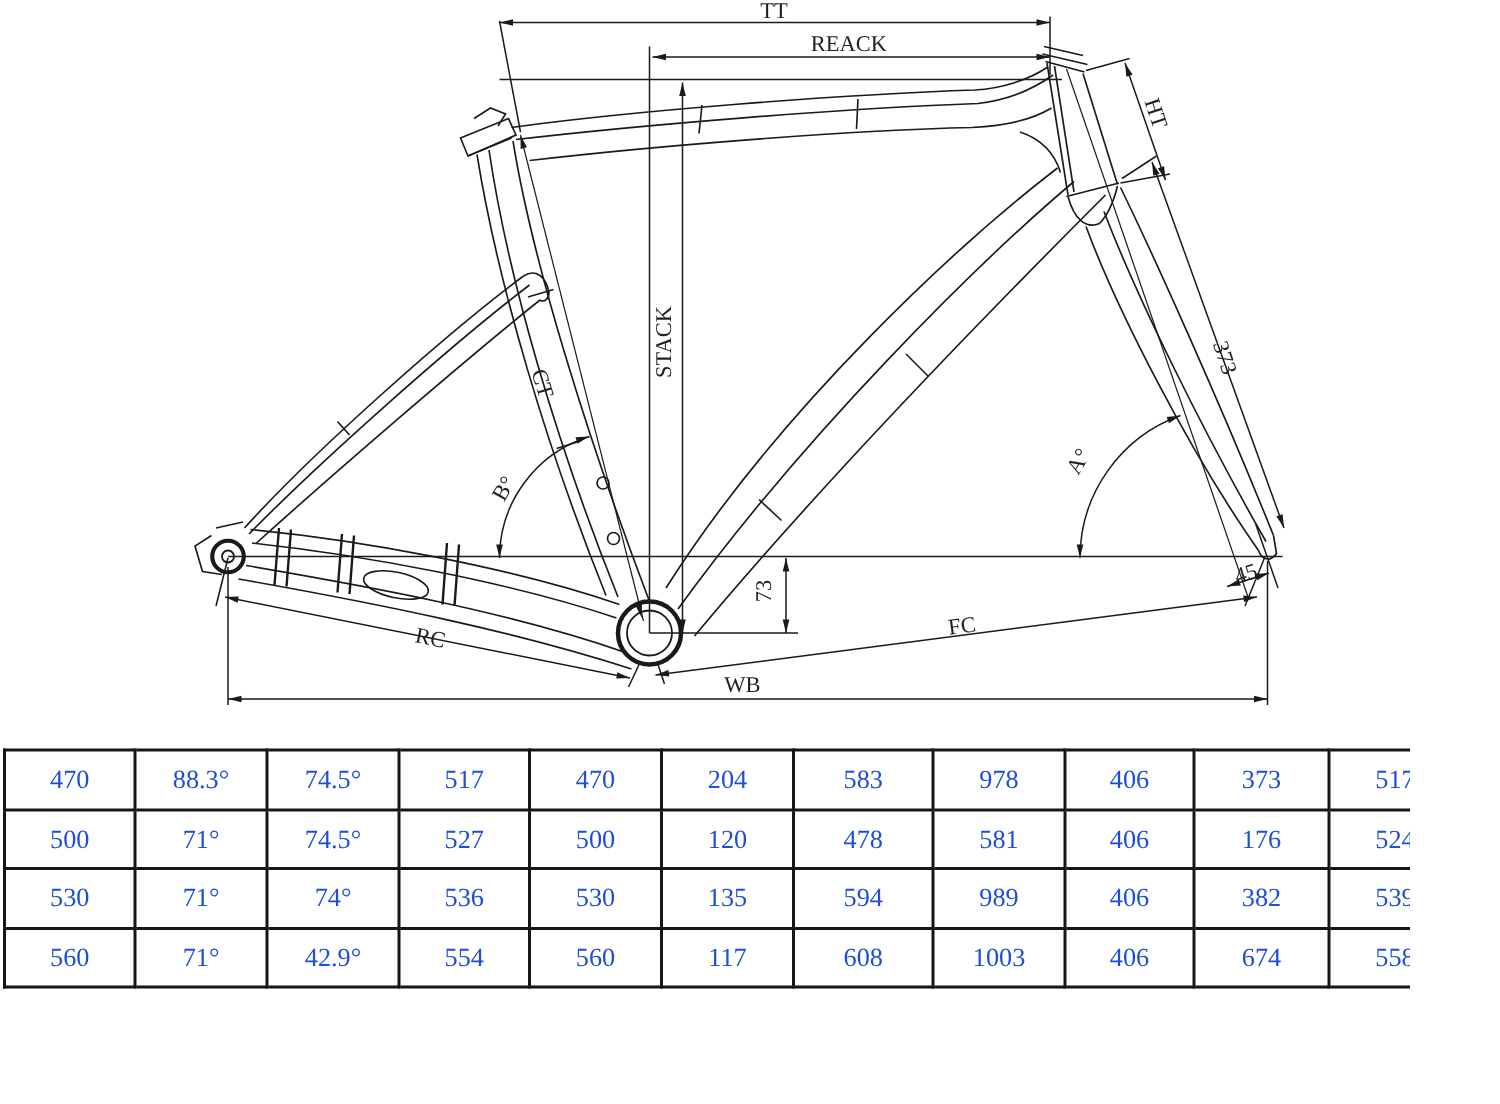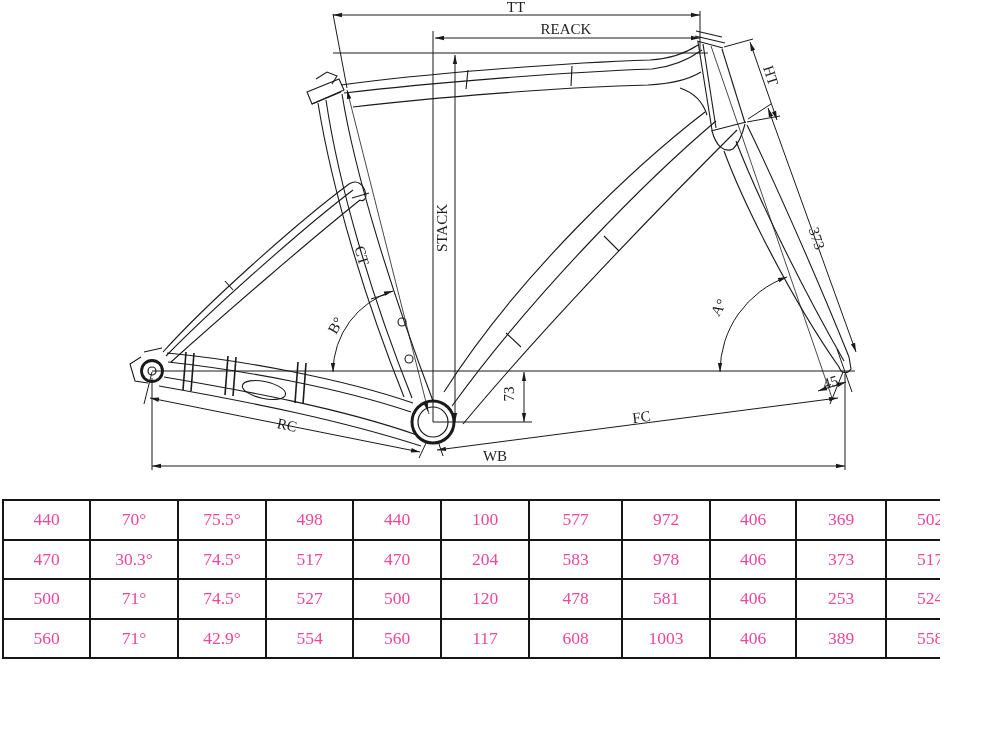--- a/index.html
+++ b/index.html
@@ -1,17 +1,17 @@
 <!DOCTYPE html>
 <html><head>
 <meta charset="utf-8">
 <style>
   html,body{margin:0;padding:0;background:#fff;}
   .stage{position:relative;width:940px;height:736px;background:#ffffff;overflow:hidden;
-         font-family:"Liberation Serif", serif;color:#ec4899;}
+         font-family:"Liberation Serif", serif;color:#1d4ed8;}
   .diagram-wrap{position:absolute;left:0;top:0;width:1000px;height:499px;}
   svg text{font-family:"Liberation Serif", serif;fill:#1f1f1f;}
   .dimtext{font-size:15px;}
   table.geo{position:absolute;left:2px;top:499px;width:971px;border-collapse:collapse;
             table-layout:fixed;background:#fff;}
   table.geo td{border:2px solid #161616;height:37.5px;text-align:center;vertical-align:middle;
                font-size:17.5px;padding:0;white-space:nowrap;overflow:hidden;}
 </style>
 </head>
 <body>
@@ -201,67 +201,67 @@
         <col style="width:88px">
         <col style="width:88px">
       <col style="width:93px">
         <col style="width:88px">
         <col style="width:86px">
       <col style="width:90px">
         <col style="width:88px">
     </colgroup>
     <tbody>
         <tr>
-          <td>440</td>
-          <td>70°</td>
-          <td>75.5°</td>
-          <td>498</td>
-          <td>440</td>
-          <td>100</td>
-          <td>577</td>
-          <td>972</td>
-          <td>406</td>
-          <td>369</td>
-          <td>502</td>
-        </tr>
-        <tr>
           <td>470</td>
-          <td>30.3°</td>
+          <td>88.3°</td>
           <td>74.5°</td>
           <td>517</td>
           <td>470</td>
           <td>204</td>
           <td>583</td>
           <td>978</td>
           <td>406</td>
           <td>373</td>
           <td>517</td>
         </tr>
         <tr>
           <td>500</td>
           <td>71°</td>
           <td>74.5°</td>
           <td>527</td>
           <td>500</td>
           <td>120</td>
           <td>478</td>
           <td>581</td>
           <td>406</td>
-          <td>253</td>
+          <td>176</td>
           <td>524</td>
+        </tr>
+        <tr>
+          <td>530</td>
+          <td>71°</td>
+          <td>74°</td>
+          <td>536</td>
+          <td>530</td>
+          <td>135</td>
+          <td>594</td>
+          <td>989</td>
+          <td>406</td>
+          <td>382</td>
+          <td>539</td>
         </tr>
         <tr>
           <td>560</td>
           <td>71°</td>
           <td>42.9°</td>
           <td>554</td>
           <td>560</td>
           <td>117</td>
           <td>608</td>
           <td>1003</td>
           <td>406</td>
-          <td>389</td>
+          <td>674</td>
           <td>558</td>
         </tr>
       </tbody>
   </table>
 
 </div>
 
 </body></html>

